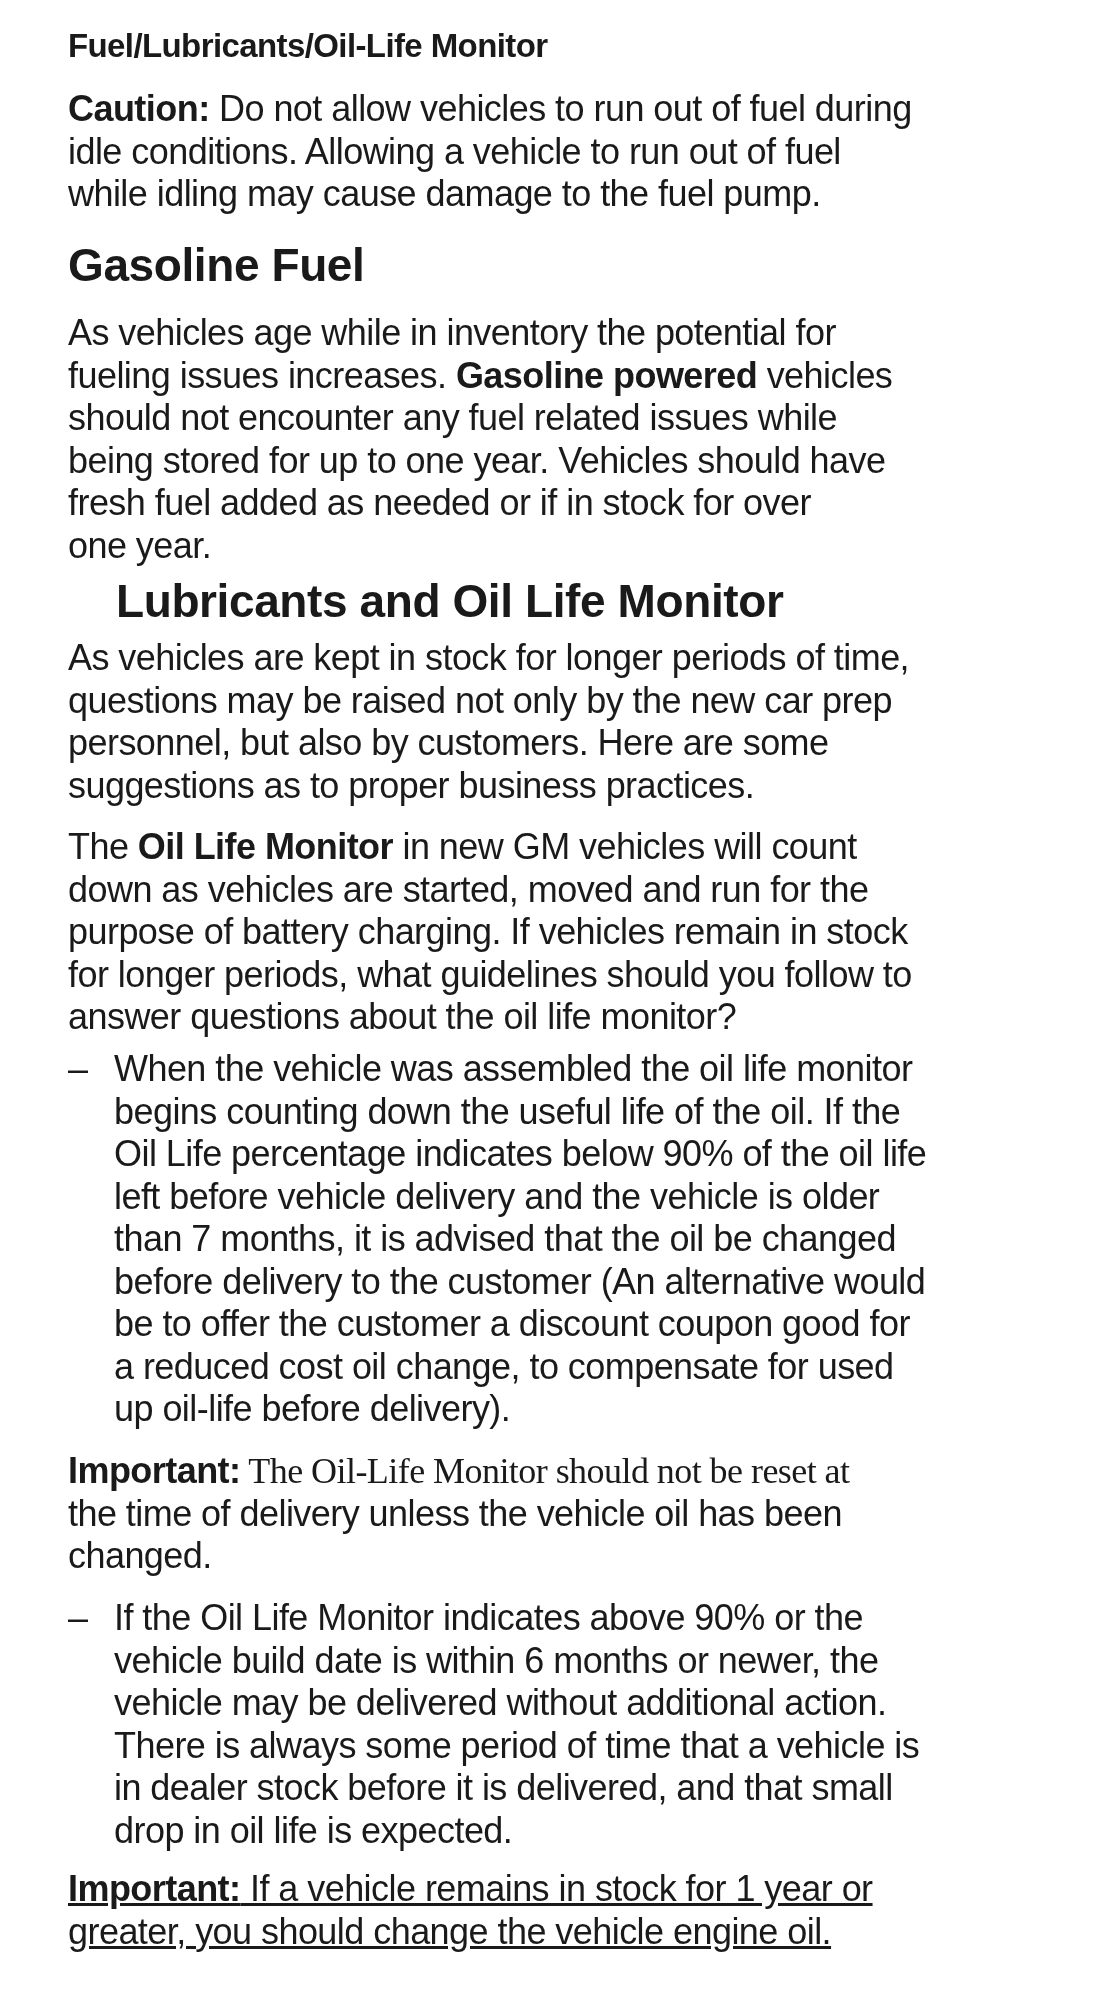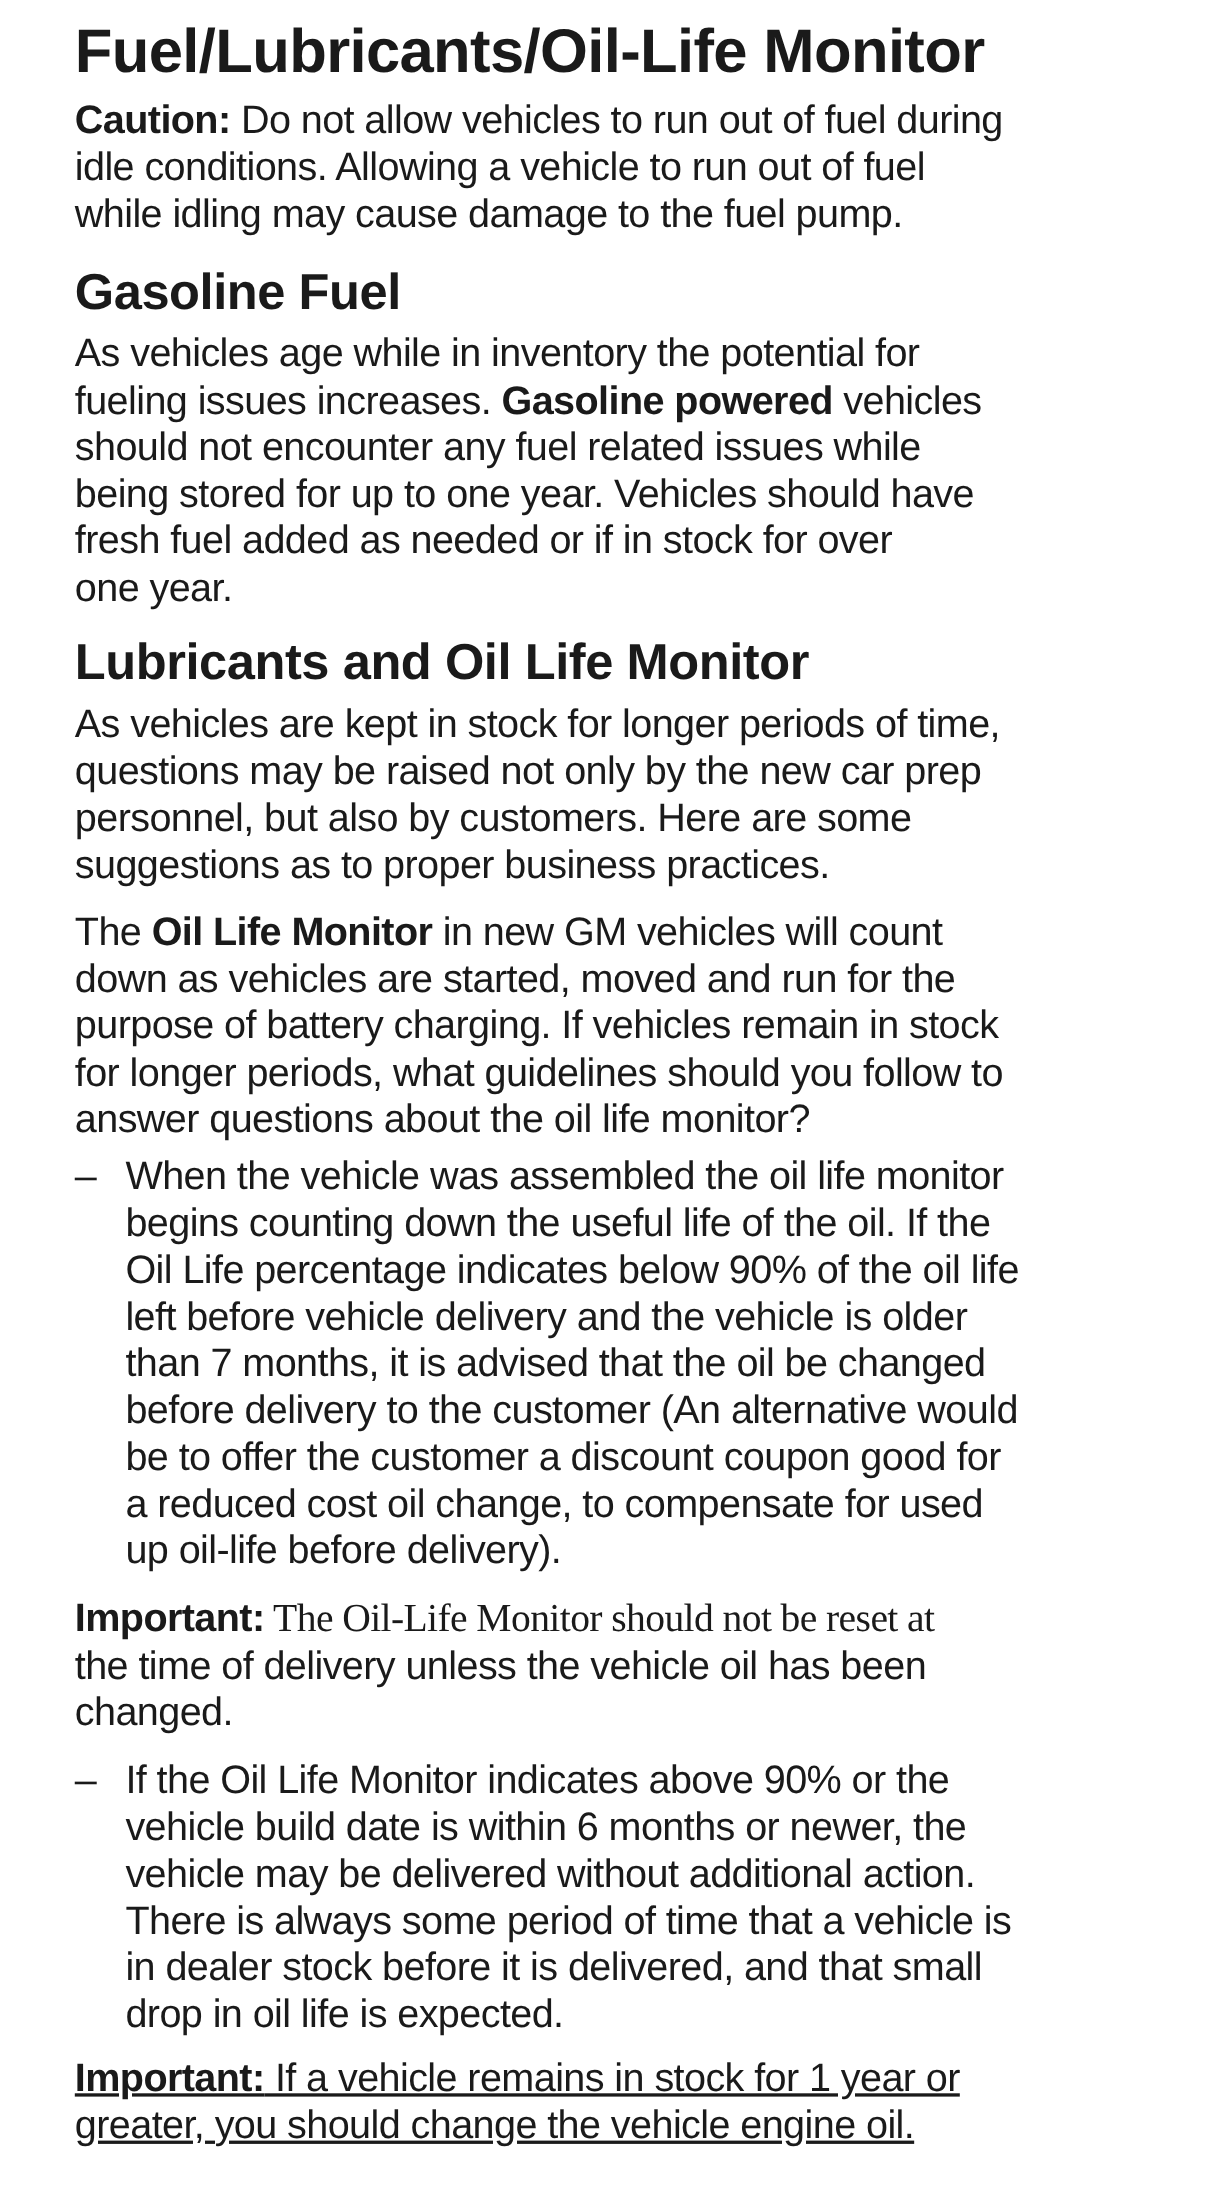--- a/index.html
+++ b/index.html
@@ -5,21 +5,21 @@
   html, body { margin: 0; padding: 0; background: #ffffff; }
   body {
     width: 1115px; height: 2000px; overflow: hidden;
     font-family: "Liberation Sans", sans-serif;
     color: #1a1a1a;
     position: relative;
   }
   .page { position: absolute; left: 68px; top: 0; width: 1000px; }
   .title {
     position: absolute; top: 16px; left: 0;
-    font-size: 56px; font-weight: bold; letter-spacing: -0.6px;
+    font-size: 33px; font-weight: bold; letter-spacing: -0.6px;
     line-height: 60px; white-space: nowrap;
   }
   .block { position: absolute; left: 0; }
   .line {
     font-size: 36px; line-height: 42.5px; white-space: nowrap;
     letter-spacing: -0.55px; transform-origin: left center;
   }
   .h2 {
     font-size: 46px; font-weight: bold; line-height: 42px;
     letter-spacing: -0.4px; white-space: nowrap;
@@ -41,30 +41,30 @@
 
   <div class="block" style="top:88px;">
     <div class="line"><b>Caution:</b><span style="white-space:pre;"> Do not allow vehicles to run out of fuel during</span></div>
     <div class="line">idle conditions. Allowing a vehicle to run out of fuel</div>
     <div class="line">while idling may cause damage to the fuel pump.</div>
   </div>
 
   <div class="block" style="top:244px;">
     <div class="h2">Gasoline Fuel</div>
   </div>
-  <div class="block" style="top:300px;">
+  <div class="block" style="top:312px;">
     <div class="line">As vehicles age while in inventory the potential for</div>
     <div class="line"><span style="white-space:pre;">fueling issues increases. </span><b>Gasoline powered</b><span style="white-space:pre;"> vehicles</span></div>
     <div class="line">should not encounter any fuel related issues while</div>
     <div class="line">being stored for up to one year. Vehicles should have</div>
     <div class="line">fresh fuel added as needed or if in stock for over</div>
     <div class="line">one year.</div>
   </div>
 
-  <div class="block" style="top:580px;">
+  <div class="block" style="top:580px;margin-left:48px;">
     <div class="h2">Lubricants and Oil Life Monitor</div>
   </div>
 
   <div class="block" style="top:637px;">
     <div class="line">As vehicles are kept in stock for longer periods of time,</div>
     <div class="line">questions may be raised not only by the new car prep</div>
     <div class="line">personnel, but also by customers. Here are some</div>
     <div class="line">suggestions as to proper business practices.</div>
   </div>
 

